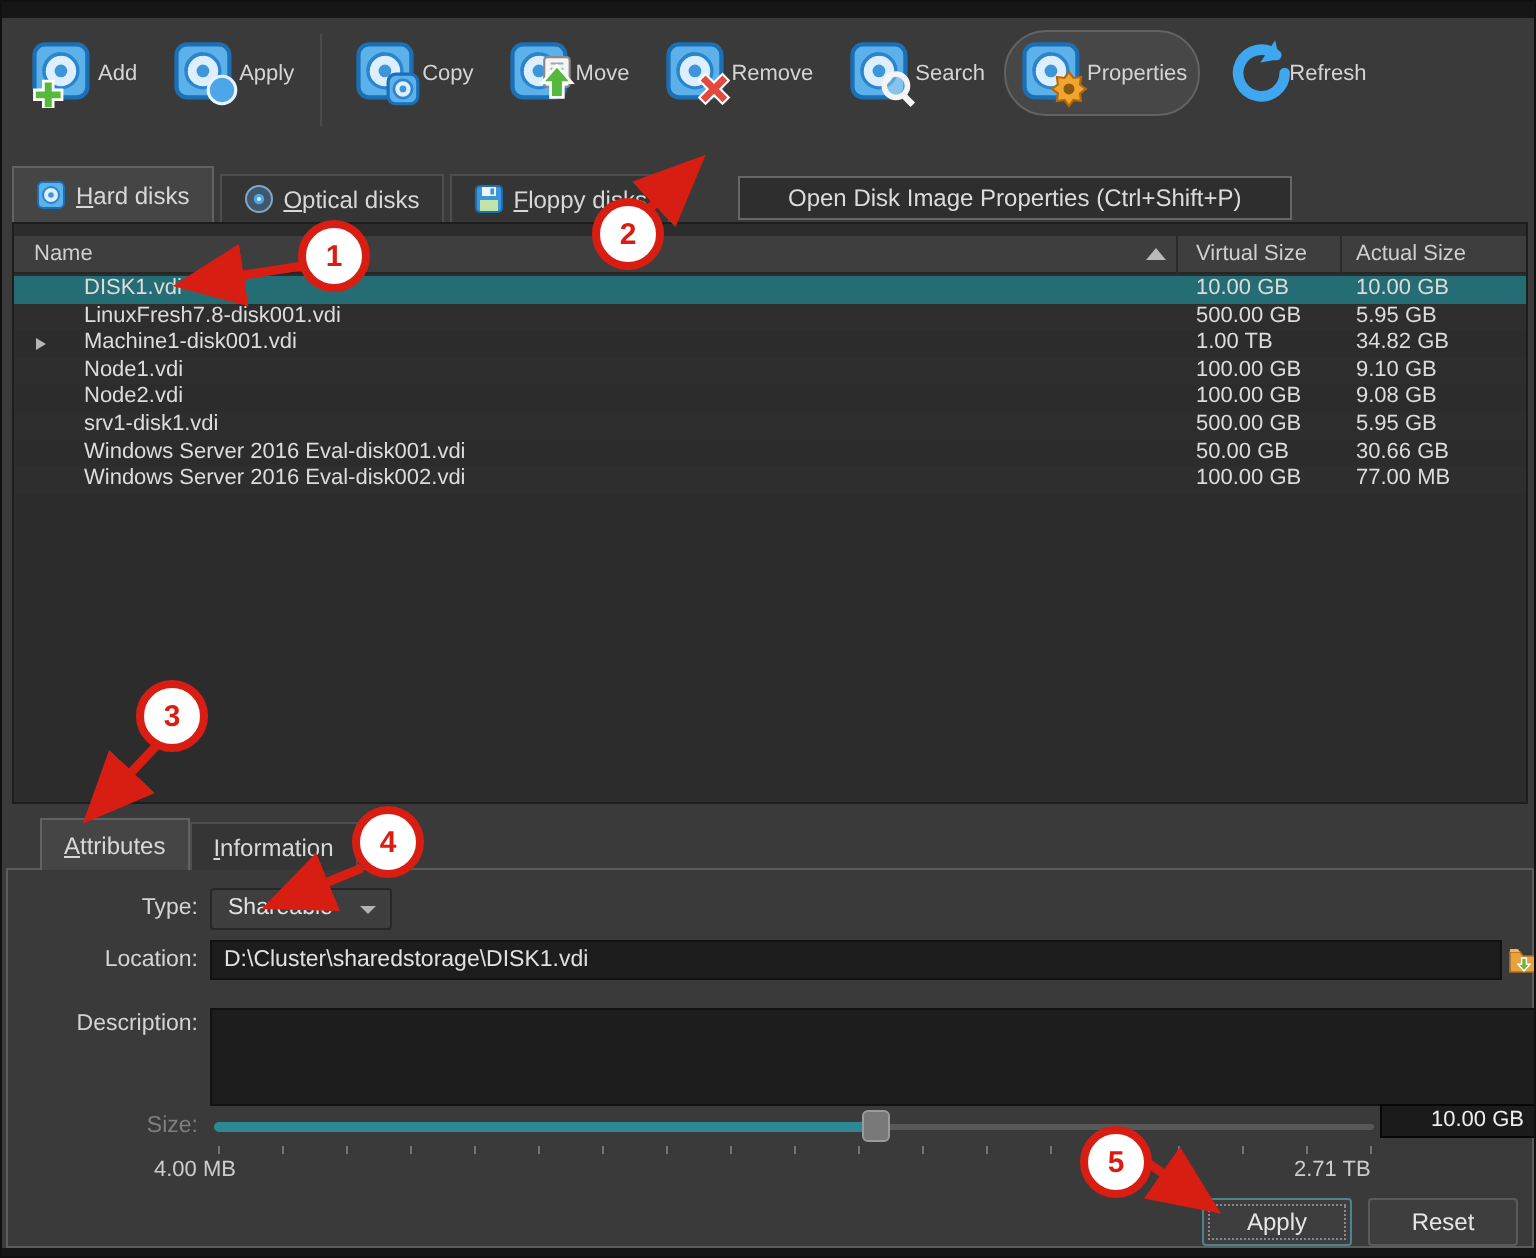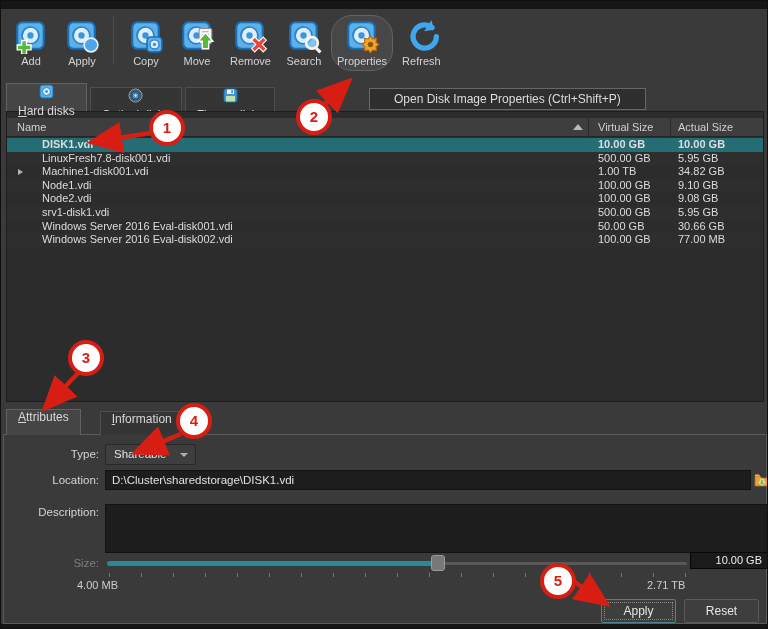--- a/index.html
+++ b/index.html
@@ -6,54 +6,54 @@
   html,body { background:#222; }
   #app {
     position:relative; width:768px; height:629px; overflow:hidden;
     background:#3a3a3a; font-family:"Liberation Sans", sans-serif;
     color:#d8d8d8; border:1px solid #101010;
   }
   .strip { position:absolute; left:0; width:768px; background:#161616; }
   
   .toolbar { position:absolute; left:0; top:8px; width:768px; height:74px;
     display:flex; align-items:flex-start; padding:6px 0 0 6px; background:#3a3a3a; }
-  .tb-item { display:flex; flex-direction:column; align-items:center;
+  .tb-item { display:flex; flex-direction:row; align-items:center;
     padding:2px 5px 3px; margin-right:3px; border:1px solid transparent; border-radius:3px; }
   .tb-item .tb-icon { width:36px; height:36px; }
   .tb-item .tb-label { font-size:11px; color:#d4d4d4; margin-top:1px; white-space:nowrap; }
   .tb-item.selected { background:#474747; border-color:#636363;border-radius:21px; }
   .tb-item.disabled .tb-label { color:#777; }
   .tb-sep { width:1px; height:46px; background:#4c4c4c; margin:2px 8px 0 4px; }
   
   .tab { display:inline-flex; align-items:center; gap:5px; font-size:12px;
     padding:0 11px; border:1px solid #4e4e4e; border-bottom:none;
-    background:#353535; color:#d8d8d8; height:24px; vertical-align:bottom;flex-direction:column; }
+    background:#353535; color:#d8d8d8; height:24px; vertical-align:bottom; }
   .tab.active { background:#454545; border-color:#626262; height:28px; position:relative; z-index:3; }
   .tab .mn { text-decoration:underline; }
   #top-tabs { position:absolute; left:5px; top:82px; height:28px; display:flex; align-items:flex-end; gap:3px; }
-  #bottom-tabs { position:absolute; left:5px; top:408px; height:26px; display:flex; align-items:flex-end; gap:19px; z-index:3; }
+  #bottom-tabs { position:absolute; left:19px; top:408px; height:26px; display:flex; align-items:flex-end; gap:0; z-index:3; }
   #bottom-tabs .tab.active { height:26px; }
   
   .tooltip { position:absolute; left:368px; top:87px; height:22px; line-height:20px;
     background:#2e2e2e; border:1px solid #676767; color:#dcdcdc;
     font-size:12px; padding:0 24px; white-space:nowrap; z-index:4; }
   
   .media-table { position:absolute; left:5px; top:110px; width:758px; height:291px;
     background:#2c2c2c; border:1px solid #1d1d1d; z-index:2; }
   .mt-header { position:absolute; left:0; top:6px; width:756px; height:19px;
     background:#3e3e3e; border-bottom:1px solid #262626; font-size:11px; color:#cfcfcf; }
   .mt-header .hcell { position:absolute; top:0; height:36px; line-height:19px; }
   .hsep { position:absolute; top:0; width:1px; height:19px; background:#2a2a2a; }
   .sort-arrow { position:absolute; left:566px; top:6px; width:0; height:0;
     border-left:5px solid transparent; border-right:5px solid transparent;
     border-bottom:6px solid #b9b9b9; }
   .mt-body { position:absolute; left:0; top:26px; width:756px; }
   .mt-row { position:relative; height:13.6px; font-size:11px; line-height:13.6px; color:#dcdcdc; }
   .mt-row:nth-child(even) { background:#2e2e2e; }
-  .mt-row.selected { background:#256d74;font-weight:bold; }
+  .mt-row.selected { background:#256d74; }
   .mt-row .cell-name { position:absolute; left:35px; white-space:nowrap; }
   .mt-row .cell-virtual { position:absolute; left:591px; }
   .mt-row .cell-actual { position:absolute; left:671px; }
   .expander { position:absolute; left:11px; top:3.5px; width:0; height:0;
     border-top:3.5px solid transparent; border-bottom:3.5px solid transparent;
     border-left:5px solid #b5b5b5; }
   
   .bottom-pane { position:absolute; left:2px; top:433px; width:764px; height:190px;
     background:#3a3a3a; border:1px solid #5c5c5c; z-index:2; }
   .flabel { position:absolute; width:95px; text-align:right; font-size:11.5px; color:#d4d4d4; }

